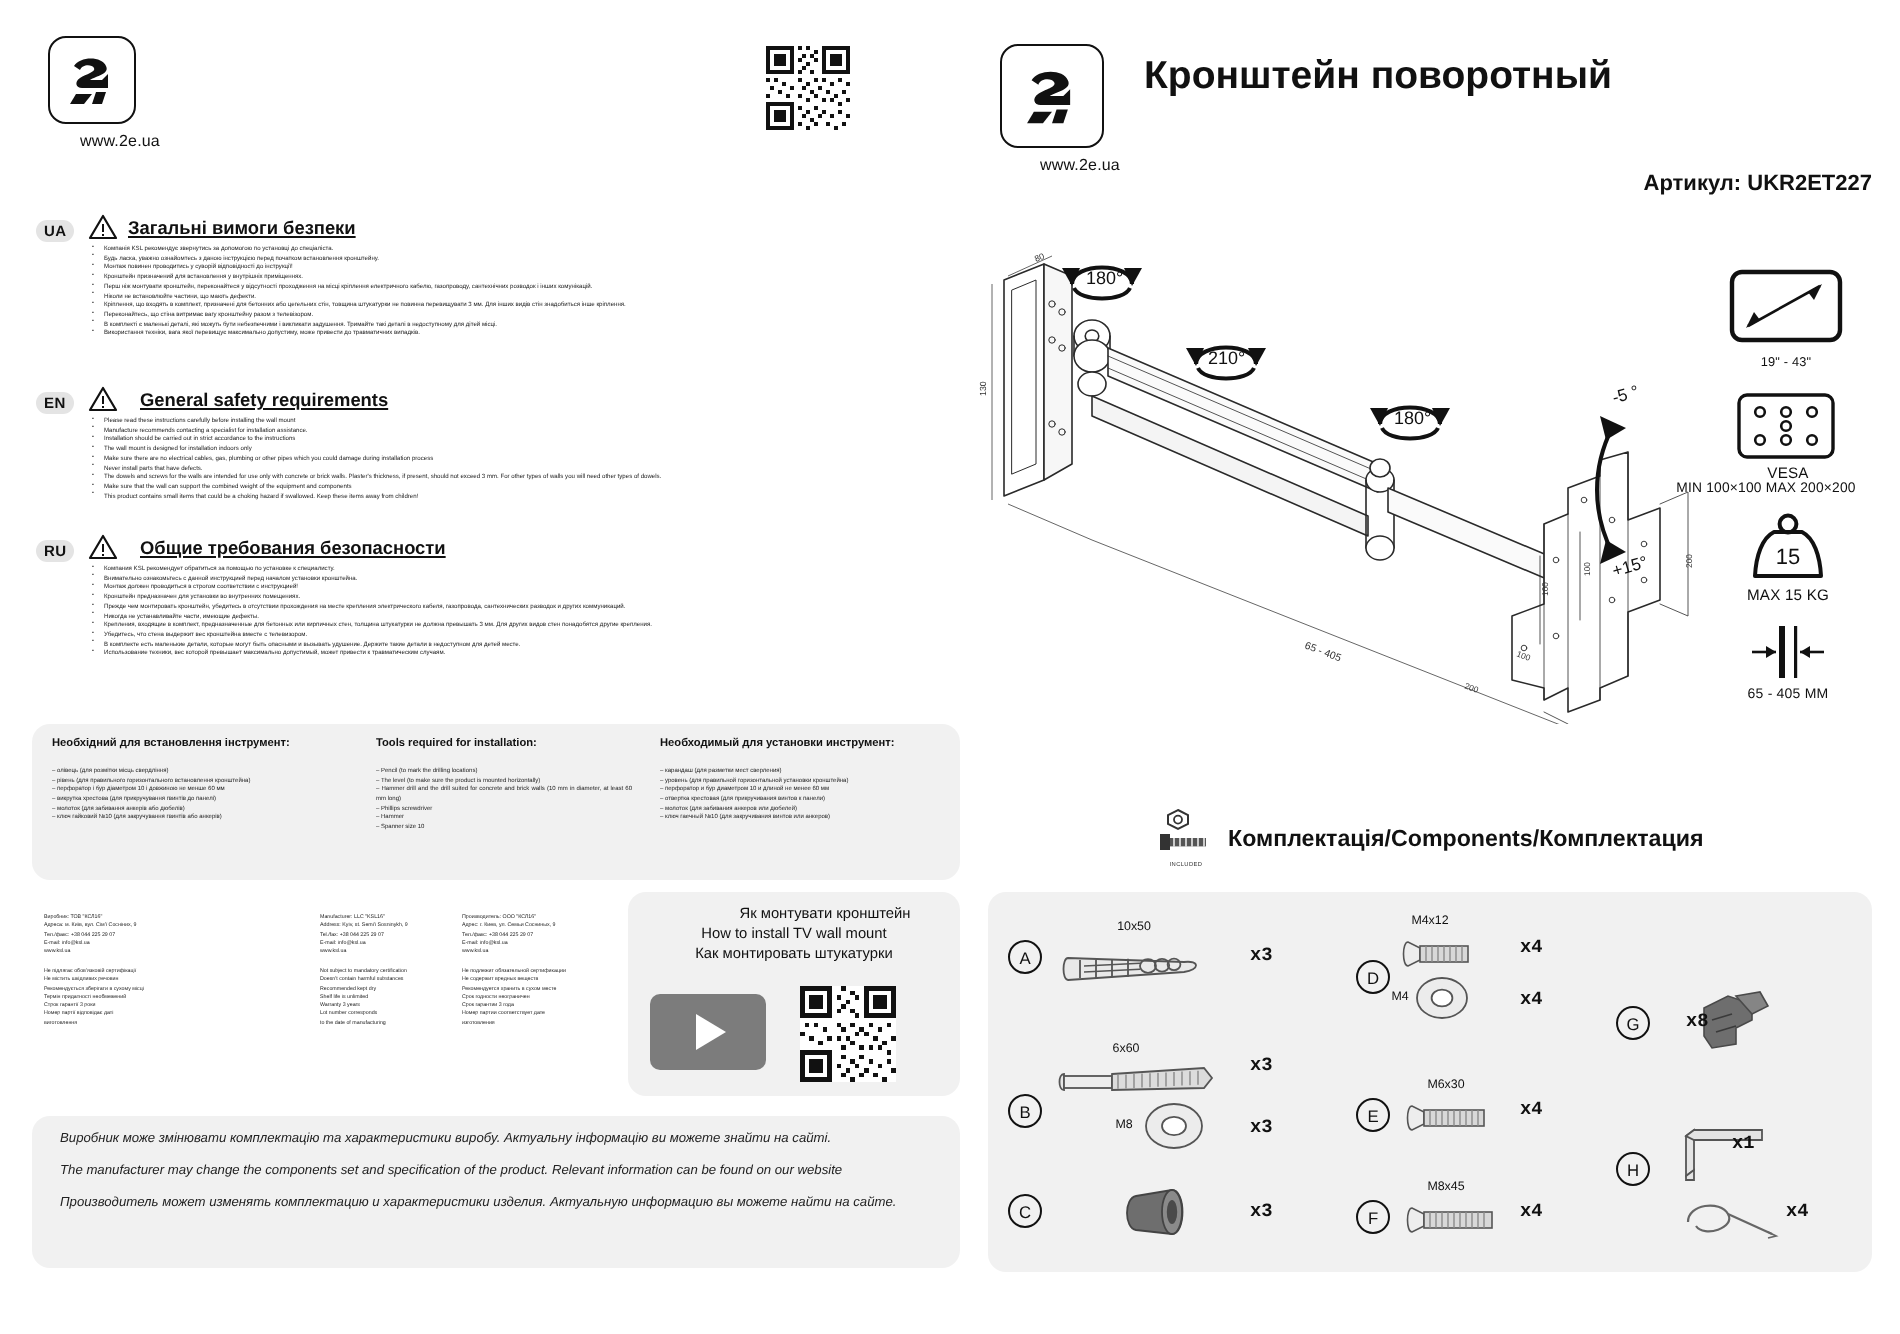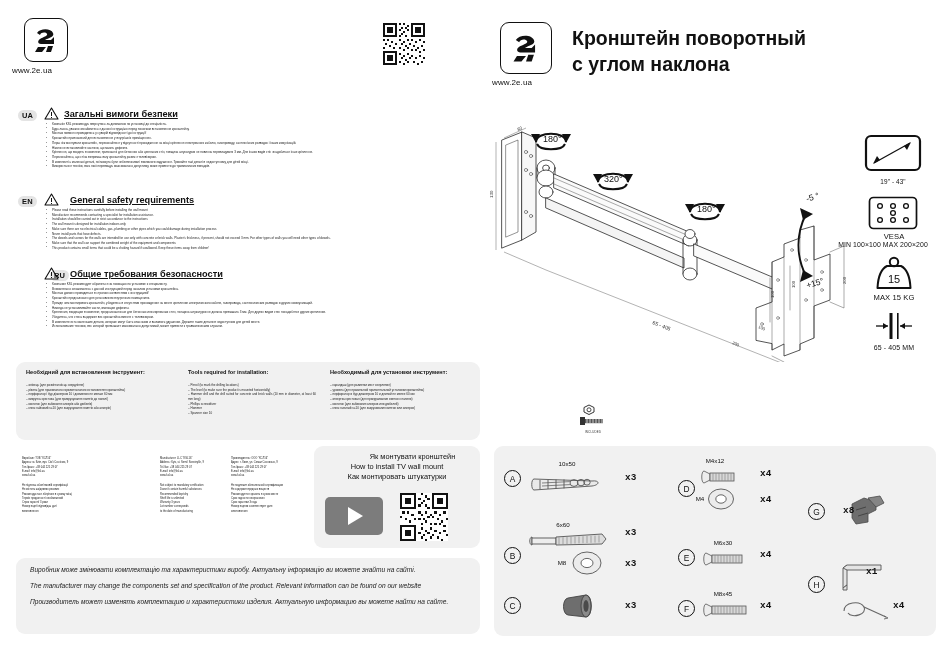--- a/index.html
+++ b/index.html
@@ -17,21 +17,21 @@
   .abs { position: absolute; }
   .panel { background: #f1f1f1; border-radius: 9px; }
 
   
   .logo-box {
     border: 1.6px solid #111; border-radius: 9px;
     display: flex; align-items: center; justify-content: center;
     background: #fff;
   }
   .logo-glyph { display:block; }
-  .logo-url { text-align: left; font-size: 8px; color: #111; letter-spacing: .1px; }
+  .logo-url { text-align: right; font-size: 8px; color: #111; letter-spacing: .1px; }
 
   
   .title-main { font-size: 19.5px; font-weight: bold; line-height: 1.28; color: #111; }
   .title-art { font-size: 11px; font-weight: bold; color: #111; text-align: right; }
 
   
   .lang-tag {
     font-size: 7.5px; font-weight: bold; color: #111;
     background: #e4e4e4; border-radius: 7px;
     padding: 1px 4px; display:inline-block; letter-spacing:.2px;
@@ -183,21 +183,21 @@
   <div class="abs logo-box" style="left:500px; top:22px; width:52px; height:52px;">
     <svg class="logo-glyph" width="34" height="34" viewBox="0 0 30 30">
       <path d="M6 8 C9 3, 20 3, 22 8 C24 12, 17 13, 14 15 L20 15 L23 12 L23 19 L10 19 C7 19, 6 16, 9 14 C12 12, 17 11, 16 9 C15 7, 10 7, 9 10 Z" fill="#111"></path>
       <path d="M7 22 L15 22 L11 27 L4 27 Z" fill="#111"></path>
       <path d="M17 21 L22 21 L20 27 L15 27 Z" fill="#111"></path>
     </svg>
   </div>
   <div class="abs logo-url" style="left:492px; top:78px; width:68px;">www.2e.ua</div>
 
   <div class="abs title-main" style="left:572px; top:26px;">Кронштейн поворотный</div>
-  <div class="abs title-main" style="left:572px; top:52px;">с углом наклона</div>
+  <div class="abs title-art" style="left:640px; top:86px; width:296px;">Артикул: UKR2ET227</div>
 
   <div class="abs lang-tag" style="left:18px; top:110px;">UA</div>
   <svg class="abs warn-tri" style="left:44px; top:107px;" width="15" height="13" viewBox="0 0 15 13">
     <path d="M7.5 1 L14 12 L1 12 Z" fill="none" stroke="#111" stroke-width="1.1" stroke-linejoin="round"></path>
     <rect x="7" y="5" width="1" height="4" fill="#111"></rect>
       <rect x="7" y="10" width="1" height="1" fill="#111"></rect>
   </svg>
   <div class="abs sec-head" style="left:64px; top:109px;">Загальні вимоги безпеки</div>
   <ul class="abs bullets" style="left:46px; top:122px; width:430px;">
     <li>Компанія KSL рекомендує звернутись за допомогою по установці до спеціаліста.</li>
@@ -224,21 +224,21 @@
     <li>Manufacture recommends contacting a specialist for installation assistance.</li>
     <li>Installation should be carried out in strict accordance to the instructions</li>
     <li>The wall mount is designed for installation indoors only</li>
     <li>Make sure there are no electrical cables, gas, plumbing or other pipes which you could damage during installation process</li>
     <li>Never install parts that have defects.</li>
     <li>The dowels and screws for the walls are intended for use only with concrete or brick walls. Plaster's thickness, if present, should not exceed 3 mm. For other types of walls you will need other types of dowels.</li>
     <li>Make sure that the wall can support the combined weight of the equipment and components</li>
     <li>This product contains small items that could be a choking hazard if swallowed. Keep these items away from children!</li>
   </ul>
 
-  <div class="abs lang-tag" style="left:18px; top:270px;margin-left:32px;">RU</div>
+  <div class="abs lang-tag" style="left:18px; top:270px;">RU</div>
   <svg class="abs warn-tri" style="left:44px; top:267px;" width="15" height="13" viewBox="0 0 15 13">
     <path d="M7.5 1 L14 12 L1 12 Z" fill="none" stroke="#111" stroke-width="1.1" stroke-linejoin="round"></path>
     <rect x="7" y="5" width="1" height="4" fill="#111"></rect>
       <rect x="7" y="10" width="1" height="1" fill="#111"></rect>
   </svg>
   <div class="abs sec-head" style="left:70px; top:269px;">Общие требования безопасности</div>
   <ul class="abs bullets" style="left:46px; top:282px; width:430px;">
     <li>Компания KSL рекомендует обратиться за помощью по установке к специалисту.</li>
     <li>Внимательно ознакомьтесь с данной инструкцией перед началом установки кронштейна.</li>
     <li>Монтаж должен проводиться в строгом соответствии с инструкцией!</li>
@@ -500,21 +500,21 @@
     <path d="M9 18 C12 25, 34 25, 37 18" fill="none" stroke="#111" stroke-width="2"></path>
   </svg>
   <div class="abs" style="left:543px; top:134px; font-size:9px; color:#111;">180°</div>
 
   <svg class="abs" style="left:590px; top:166px;" width="46" height="28" viewBox="0 0 46 28">
     <path d="M8 16 C8 5, 38 5, 38 16" fill="none" stroke="#111" stroke-width="2.1"></path>
     <path d="M3 8 L12 8 L8 17 Z" fill="#111"></path>
     <path d="M34 8 L43 8 L38 17 Z" fill="#111"></path>
     <path d="M9 18 C12 25, 34 25, 37 18" fill="none" stroke="#111" stroke-width="2"></path>
   </svg>
-  <div class="abs" style="left:604px; top:174px; font-size:9px; color:#111;">320°</div>
+  <div class="abs" style="left:604px; top:174px; font-size:9px; color:#111;">210°</div>
 
   <svg class="abs" style="left:682px; top:196px;" width="46" height="28" viewBox="0 0 46 28">
     <path d="M8 16 C8 5, 38 5, 38 16" fill="none" stroke="#111" stroke-width="2.1"></path>
     <path d="M3 8 L12 8 L8 17 Z" fill="#111"></path>
     <path d="M34 8 L43 8 L38 17 Z" fill="#111"></path>
     <path d="M9 18 C12 25, 34 25, 37 18" fill="none" stroke="#111" stroke-width="2"></path>
   </svg>
   <div class="abs" style="left:697px; top:204px; font-size:9px; color:#111;">180°</div>
 
   <svg class="abs" style="left:790px; top:198px;" width="34" height="92" viewBox="0 0 34 92">
@@ -571,20 +571,21 @@
     <g stroke="#fff" stroke-width="0.7">
       <path d="M9 16 L9 20.2"></path>
         <path d="M12 16 L12 20.2"></path>
         <path d="M15 16 L15 20.2"></path>
       <path d="M18 16 L18 20.2"></path>
         <path d="M21 16 L21 20.2"></path>
         <path d="M24 16 L24 20.2"></path>
     </g>
   </svg>
   <div class="abs included-cap" style="left:570px; top:430px; width:46px;">INCLUDED</div>
+  <div class="abs comp-head" style="left:614px; top:413px;">Комплектація/Components/Комплектация</div>
 
   <div class="abs panel" style="left:494px; top:446px; width:442px; height:190px;"></div>
 
   <div class="abs comp-letter" style="left:504px; top:470px;">A</div>
   <div class="abs comp-size" style="left:542px; top:460px; width:50px;">10x50</div>
   <svg class="abs" style="left:530px; top:470px;" width="76" height="26" viewBox="0 0 76 26">
     <g fill="none" stroke="#555" stroke-width="0.9">
       <path d="M4 9 C1 9, 1 20, 4 20 L62 16 C70 15, 70 10, 62 11 Z" fill="#e9e9e9"></path>
       <path d="M10 10 L10 19 M18 10 L18 19 M26 9.6 L26 18.6 M34 9.4 L34 18.4"></path>
       <ellipse cx="44" cy="13" rx="4" ry="3.4"></ellipse>

